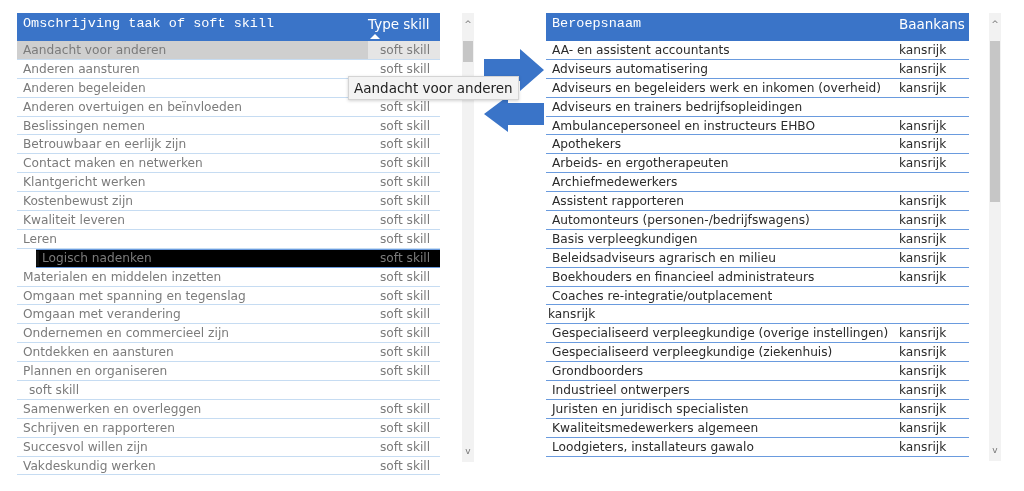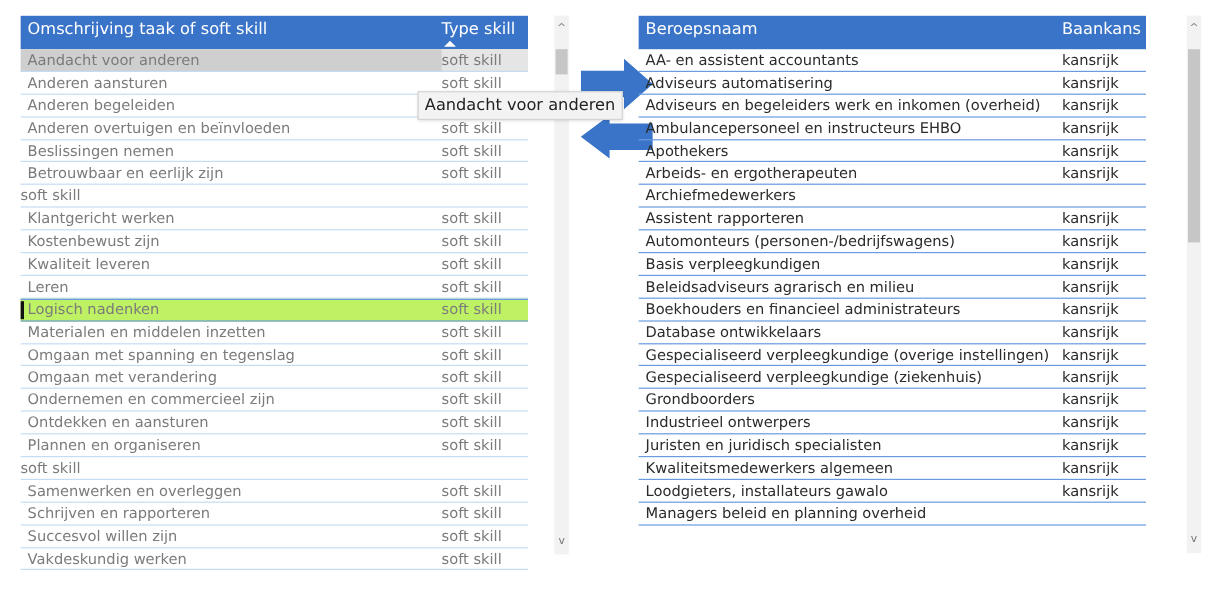--- a/index.html
+++ b/index.html
@@ -1,49 +1,49 @@
 <!DOCTYPE html>
 <html><head>
   <meta charset="utf-8">
   <style>
     * { box-sizing: border-box; margin: 0; padding: 0; }
     html, body { width: 1024px; height: 491px; background: #ffffff; overflow: hidden; }
     body { position: relative; font-family: "DejaVu Sans", "Liberation Sans", sans-serif; }
 
     .table { position: absolute; top: 13px; overflow: hidden; }
     .table.left { left: 17px; width: 423px; height: 462px; }
-    .table.right { left: 532px; width: 423px; height: 462px; }
+    .table.right { left: 546px; width: 423px; height: 462px; }
 
     .thead {
       height: 28px; background: #3a74c8; color: #ffffff;
       display: flex; align-items: flex-start; font-size: 13.5px;
       padding-top: 3px; position: relative;
     }
-    .thead .c1 { flex: 1; padding-left: 6px; white-space: nowrap; }
+    .thead .c1 { flex: 1; padding-left: 6px; white-space: nowrap; font-family: Liberation Mono, monospace; }
     .thead .c2 { width: 72px; white-space: nowrap; position: relative; }
     .table.right .thead .c2 { width: 72px; padding-left: 2px; }
     .sort-caret {
       position: absolute; left: 2px; top: 18px; width: 0; height: 0;
       border-left: 5px solid transparent; border-right: 5px solid transparent;
       border-bottom: 5px solid #ffffff;
     }
 
     .row {
       height: 18.9px; display: flex; align-items: center; font-size: 12.2px;
       border-bottom: 1px solid #c6dcf2; white-space: nowrap; position: relative;
     }
     .table.left .row { color: #7b7b7b; }
     .table.right .row { color: #2b2b2b; border-bottom: 1.5px solid #6a9bde; }
     .row .c1 { flex: 1; padding-left: 6px; overflow: hidden; }
-    .row .c2 { width: 72px; padding-left: 0; height: 100%; display: flex; align-items: center; }
+    .row .c2 { width: 72px; padding-left: 12px; height: 100%; display: flex; align-items: center; }
     .table.right .row .c2 { padding-left: 2px; }
 
     .row.selected { background: #cfcfcf; color: #333333; }
     .row.selected .c2 { background: #e5e5e5; }
-    .row.focused { background: #bef264; color: #333333; border-top: 1.5px solid #6a9bde; border-bottom: 1.5px solid #6a9bde; }
+    .row.focused { background: #000000; color: #333333; border-top: 1.5px solid #6a9bde; border-bottom: 1.5px solid #6a9bde; margin-left: 19px; }
     .row.focused::before {
       content: ""; position: absolute; left: 0; top: 1px; bottom: 1px; width: 3px; background: #111111;
     }
 
     .scrollbar { position: absolute; top: 13px; width: 12px; background: #f2f2f2; }
     .scrollbar.left { left: 462px; height: 449px; }
     .scrollbar.right { left: 989px; height: 448px; }
     .scroll-btn {
       position: absolute; left: 0; width: 12px; height: 14px;
       font-size: 9px; color: #777777; text-align: center; line-height: 14px;
@@ -95,20 +95,21 @@
       </div>
       <div class="row">
         <div class="c1">Beslissingen nemen</div>
         <div class="c2">soft skill</div>
       </div>
       <div class="row">
         <div class="c1">Betrouwbaar en eerlijk zijn</div>
         <div class="c2">soft skill</div>
       </div>
       <div class="row">
+        <div class="c1">Contact maken en netwerken</div>
         <div class="c2">soft skill</div>
       </div>
       <div class="row">
         <div class="c1">Klantgericht werken</div>
         <div class="c2">soft skill</div>
       </div>
       <div class="row">
         <div class="c1">Kostenbewust zijn</div>
         <div class="c2">soft skill</div>
       </div>
@@ -195,20 +196,24 @@
       </div>
       <div class="row">
         <div class="c1">Adviseurs automatisering</div>
         <div class="c2">kansrijk</div>
       </div>
       <div class="row">
         <div class="c1">Adviseurs en begeleiders werk en inkomen (overheid)</div>
         <div class="c2">kansrijk</div>
       </div>
       <div class="row">
+        <div class="c1">Adviseurs en trainers bedrijfsopleidingen</div>
+        <div class="c2"></div>
+      </div>
+      <div class="row">
         <div class="c1">Ambulancepersoneel en instructeurs EHBO</div>
         <div class="c2">kansrijk</div>
       </div>
       <div class="row">
         <div class="c1">Apothekers</div>
         <div class="c2">kansrijk</div>
       </div>
       <div class="row">
         <div class="c1">Arbeids- en ergotherapeuten</div>
         <div class="c2">kansrijk</div>
@@ -231,21 +236,24 @@
       </div>
       <div class="row">
         <div class="c1">Beleidsadviseurs agrarisch en milieu</div>
         <div class="c2">kansrijk</div>
       </div>
       <div class="row">
         <div class="c1">Boekhouders en financieel administrateurs</div>
         <div class="c2">kansrijk</div>
       </div>
       <div class="row">
-        <div class="c1">Database ontwikkelaars</div>
+        <div class="c1">Coaches re-integratie/outplacement</div>
+        <div class="c2"></div>
+      </div>
+      <div class="row">
         <div class="c2">kansrijk</div>
       </div>
       <div class="row">
         <div class="c1">Gespecialiseerd verpleegkundige (overige instellingen)</div>
         <div class="c2">kansrijk</div>
       </div>
       <div class="row">
         <div class="c1">Gespecialiseerd verpleegkundige (ziekenhuis)</div>
         <div class="c2">kansrijk</div>
       </div>
@@ -261,24 +269,20 @@
         <div class="c1">Juristen en juridisch specialisten</div>
         <div class="c2">kansrijk</div>
       </div>
       <div class="row">
         <div class="c1">Kwaliteitsmedewerkers algemeen</div>
         <div class="c2">kansrijk</div>
       </div>
       <div class="row">
         <div class="c1">Loodgieters, installateurs gawalo</div>
         <div class="c2">kansrijk</div>
-      </div>
-      <div class="row">
-        <div class="c1">Managers beleid en planning overheid</div>
-        <div class="c2"></div>
       </div>
     </div>
 </div>
 
 <div class="scrollbar right">
   <div class="scroll-btn up">^</div>
   <div class="thumb"></div>
   <div class="scroll-btn down">v</div>
 </div>
 

